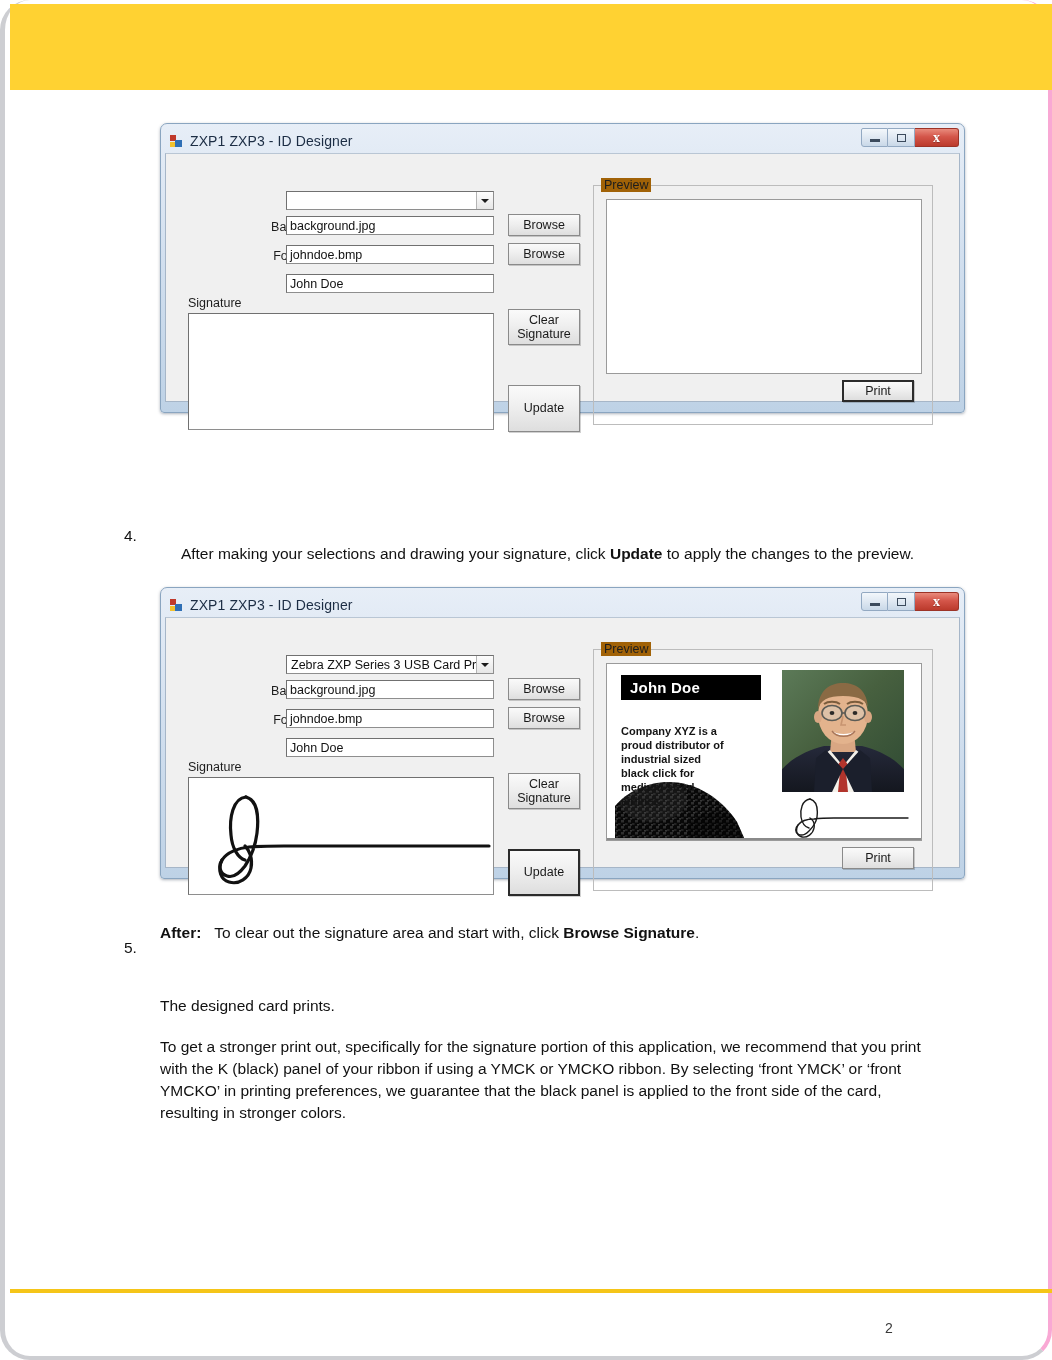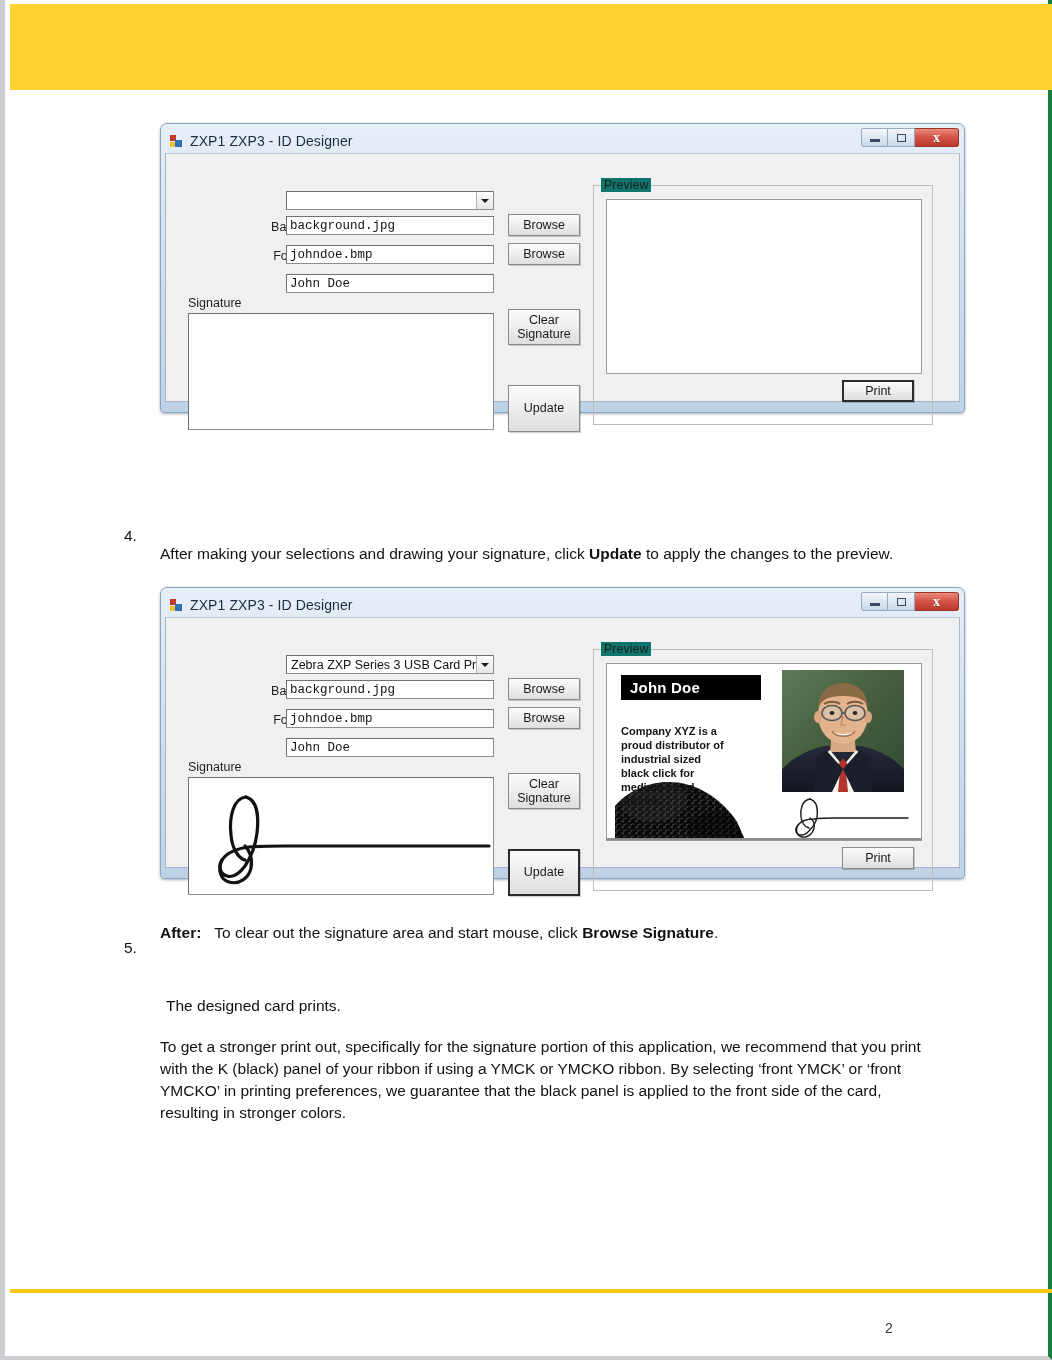--- a/index.html
+++ b/index.html
@@ -9,22 +9,23 @@
     background: #ffffff;
     font-family: "Liberation Sans", sans-serif;
     position: relative;
     overflow: hidden;
   }
   .page {
     position: absolute; left: 0; top: 0;
     width: 1052px; height: 1360px;
     background: #ffffff;
     border-left: 5px solid #cdced2;
-    border-right: 4px solid #15803d;
+    border-right: 4px solid #f9a8d4;
     border-bottom: 4px solid #cdced2;
+    border-radius: 30px;
   }
   
   .header-band {
     position: absolute; left: 5px; top: 4px;
     width: 1043px; height: 86px;
     background: #ffd232;
   }
   
   .footer-rule {
     position: absolute; left: 5px; top: 1289px;
@@ -103,21 +104,21 @@
     position: absolute; font-size: 12.5px; color: #1d1d1d;
     text-align: right; white-space: nowrap;
   }
   .txtbox {
     position: absolute; background: #ffffff;
     border: 1px solid #8e8e8e;
     border-top-color: #707070; border-left-color: #707070;
     font-size: 12.5px; color: #111;
     padding: 1px 0 0 3px;
     display: flex; align-items: center;
-    overflow: hidden; white-space: nowrap; font-family: Liberation Mono, monospace;
+    overflow: hidden; white-space: nowrap;
   }
   .combo {
     position: absolute; background: #ffffff;
     border: 1px solid #8e8e8e;
     border-top-color: #707070; border-left-color: #707070;
     font-size: 12.5px; color: #111;
     display: flex; align-items: center;
     overflow: hidden;
   }
   .combo .cval { padding-left: 4px; white-space: nowrap; flex: 1 1 auto; overflow: hidden; }
@@ -147,21 +148,21 @@
     border: 1px solid #8e8e8e;
     border-top-color: #707070; border-left-color: #707070;
     overflow: hidden;
   }
   .groupbox {
     position: absolute;
     border: 1px solid #bcbcbc;
   }
   .groupbox > .gb-title {
     position: absolute; top: -8px; left: 7px;
-    background: #0f766e; padding: 0 3px;
+    background: #a16207; padding: 0 3px;
     font-size: 12.5px; color: #1d1d1d;
   }
   .preview-canvas {
     position: absolute; background: #ffffff;
     border: 1px solid #9a9a9a;
     overflow: hidden;
   }
 
   
   .card-name {
@@ -260,21 +261,21 @@
         <span class="gb-title">Preview</span>
         <div class="preview-canvas" style="left:12px; top:13px; width:316px; height:175px;"></div>
         <div class="btn" style="left:248px; top:194px; width:72px; height:22px; border:2px solid #2b2b2b;">Print</div>
       </div>
 
     </div>
   </div>
 
 
   <span class="listnum" style="left:119px; top:527px;">4.</span>
-  <p class="para" style="left:155px; top:527px; width:775px;"><span>After making your selections and drawing your signature, click </span><b>Update</b><span> to apply the changes to the preview.</span></p>
+  <p class="para" style="left:155px; top:527px; width:775px;text-align:center;"><span>After making your selections and drawing your signature, click </span><b>Update</b><span> to apply the changes to the preview.</span></p>
 
   <div class="win" style="left:155px; top:587px; width:805px; height:292px;">
     <div class="win-titlebar">
       <span class="win-icon">
         <i class="sq-r"></i>
           <i class="sq-b"></i>
           <i class="sq-y"></i>
       </span>
       <span class="win-title">ZXP1 ZXP3 - ID Designer</span>
       <span class="win-buttons">
@@ -425,24 +426,24 @@
 
           <div class="card-baseline" style="left:0px; top:174px; width:316px;"></div>
         </div>
 
         <div class="btn" style="left:248px; top:197px; width:72px; height:22px;">Print</div>
       </div>
 
     </div>
   </div>
 
-  <p class="para" style="left:155px; top:906px; width:775px;"><b>After:</b>&nbsp;&nbsp;&nbsp;<span>To clear out the signature area and start mouse, click </span><b>Browse Signature</b><span>.</span></p>
+  <p class="para" style="left:155px; top:906px; width:775px;"><b>After:</b>&nbsp;&nbsp;&nbsp;<span>To clear out the signature area and start with, click </span><b>Browse Signature</b><span>.</span></p>
 
   <span class="listnum" style="left:119px; top:939px;">5.</span>
 
-  <p class="para" style="left:155px; top:979px; width:775px;margin-left:6px;">The designed card prints.</p>
+  <p class="para" style="left:155px; top:979px; width:775px;">The designed card prints.</p>
 
   <p class="para" style="left:155px; top:1020px; width:780px;">To get a stronger print out, specifically for the signature portion of this application, we recommend that you print with the K (black) panel of your ribbon if using a YMCK or YMCKO ribbon. By selecting ‘front YMCK’ or ‘front YMCKO’ in printing preferences, we guarantee that the black panel is applied to the front side of the card, resulting in stronger colors.</p>
 
   <div class="footer-rule"></div>
   <div class="page-number">2</div>
 
 </div>
 
 </body></html>

